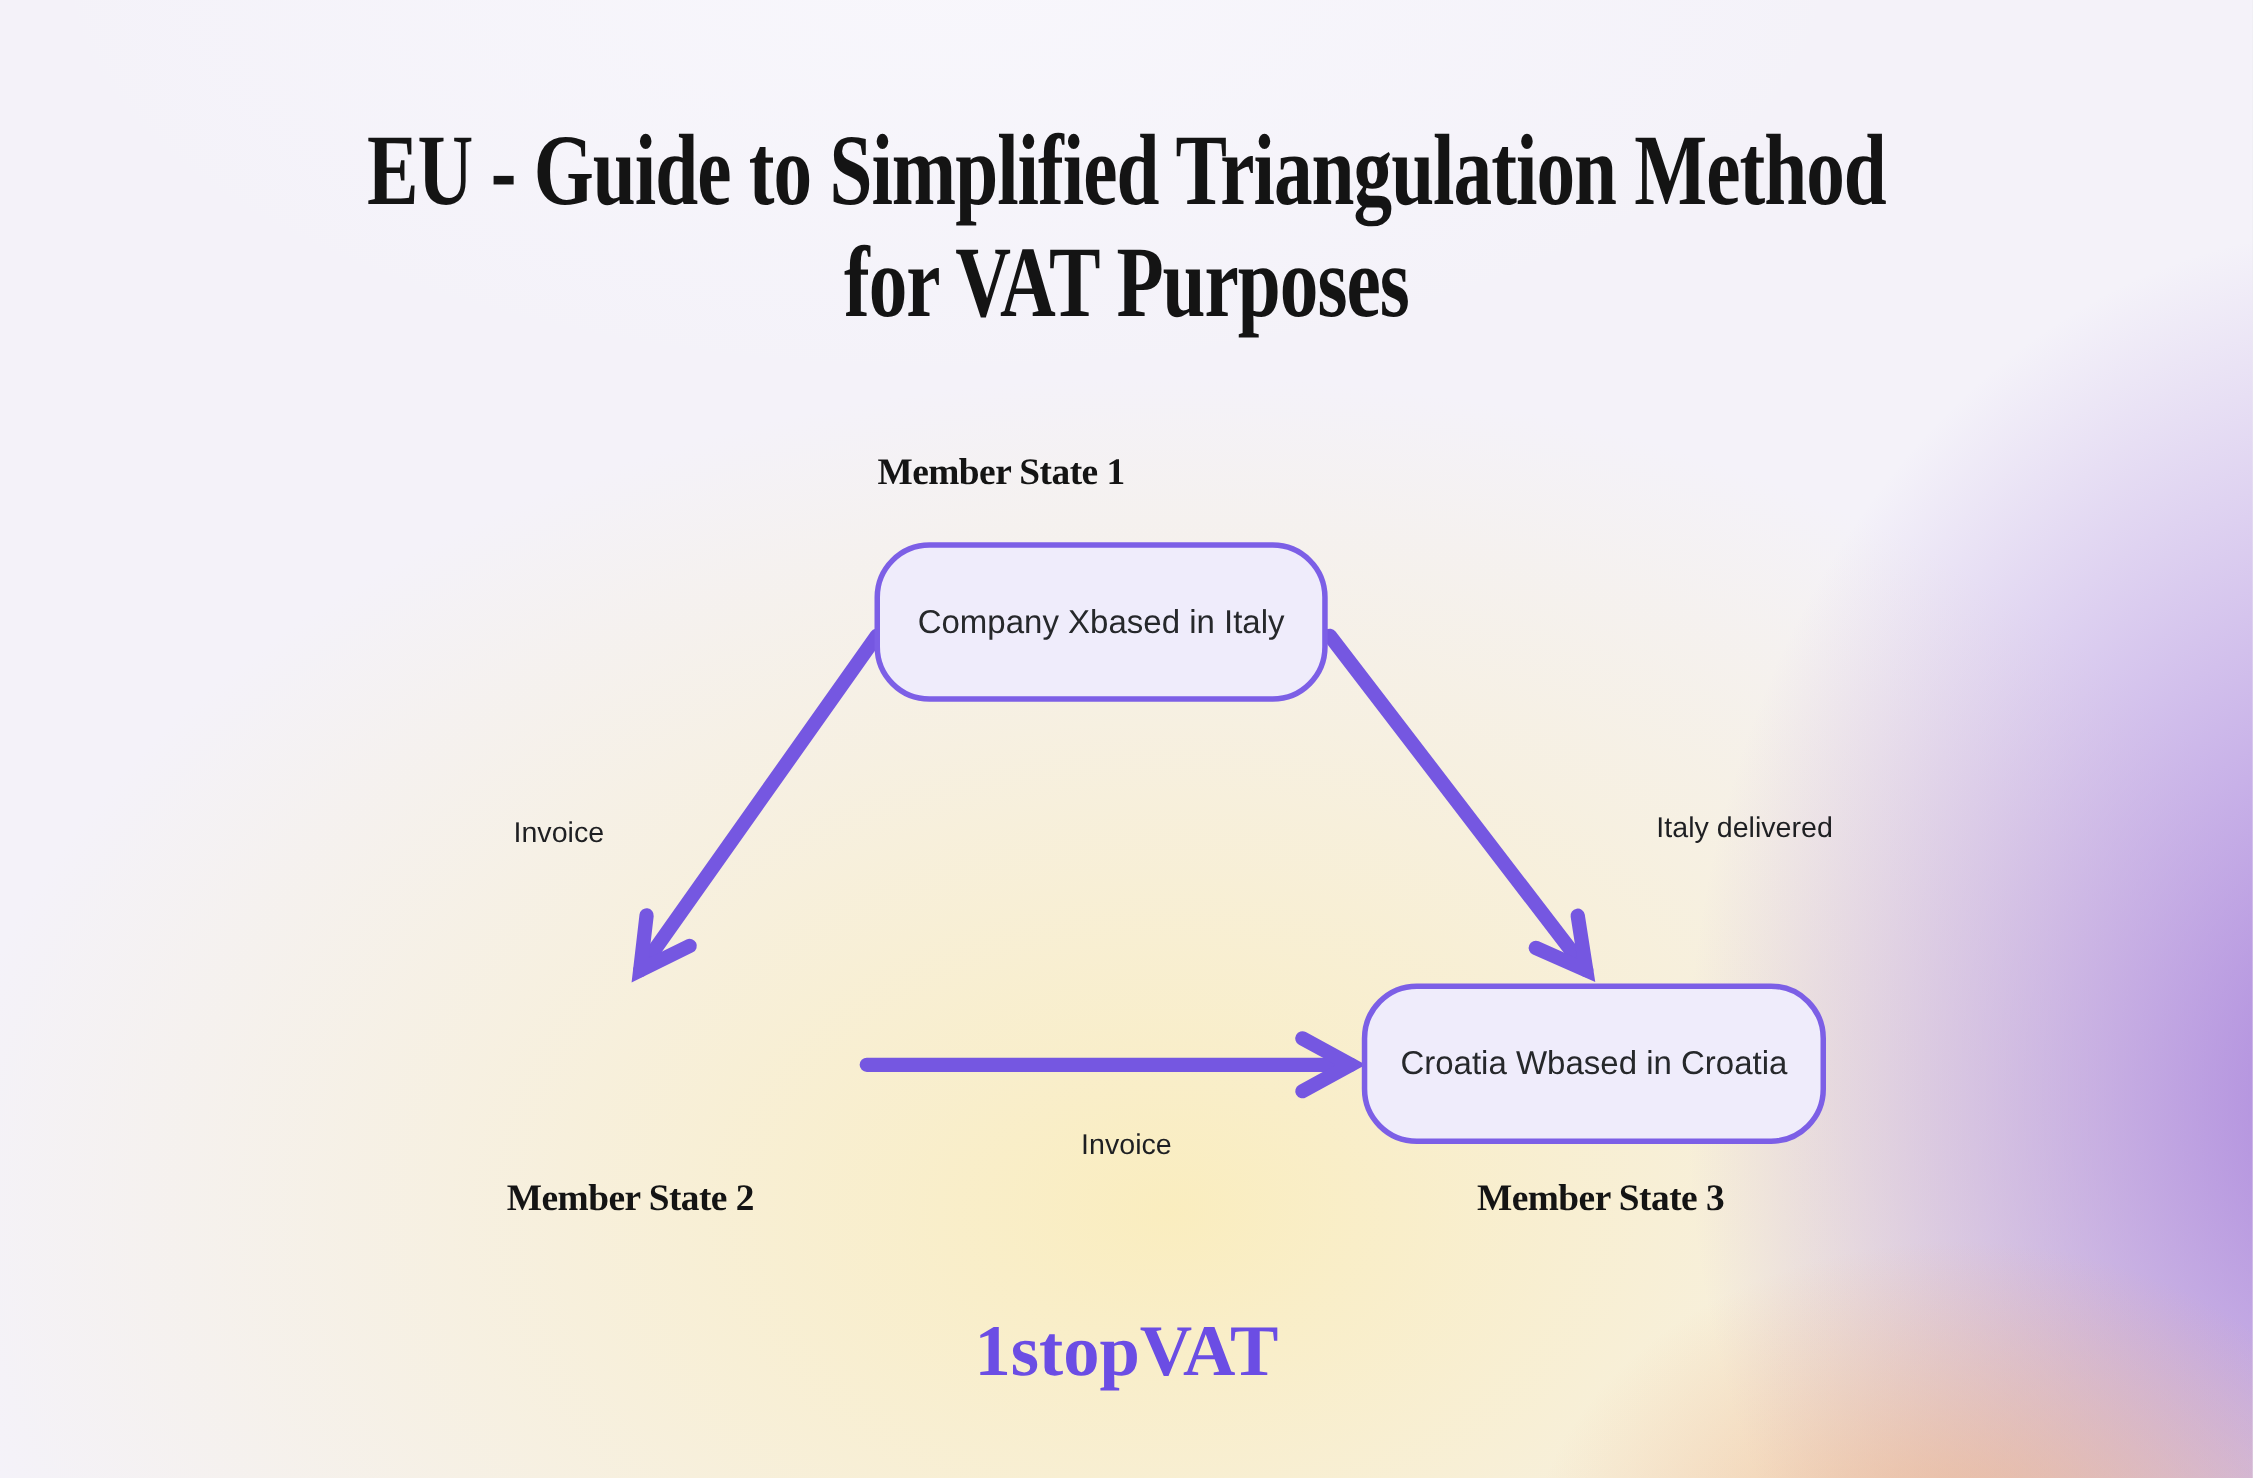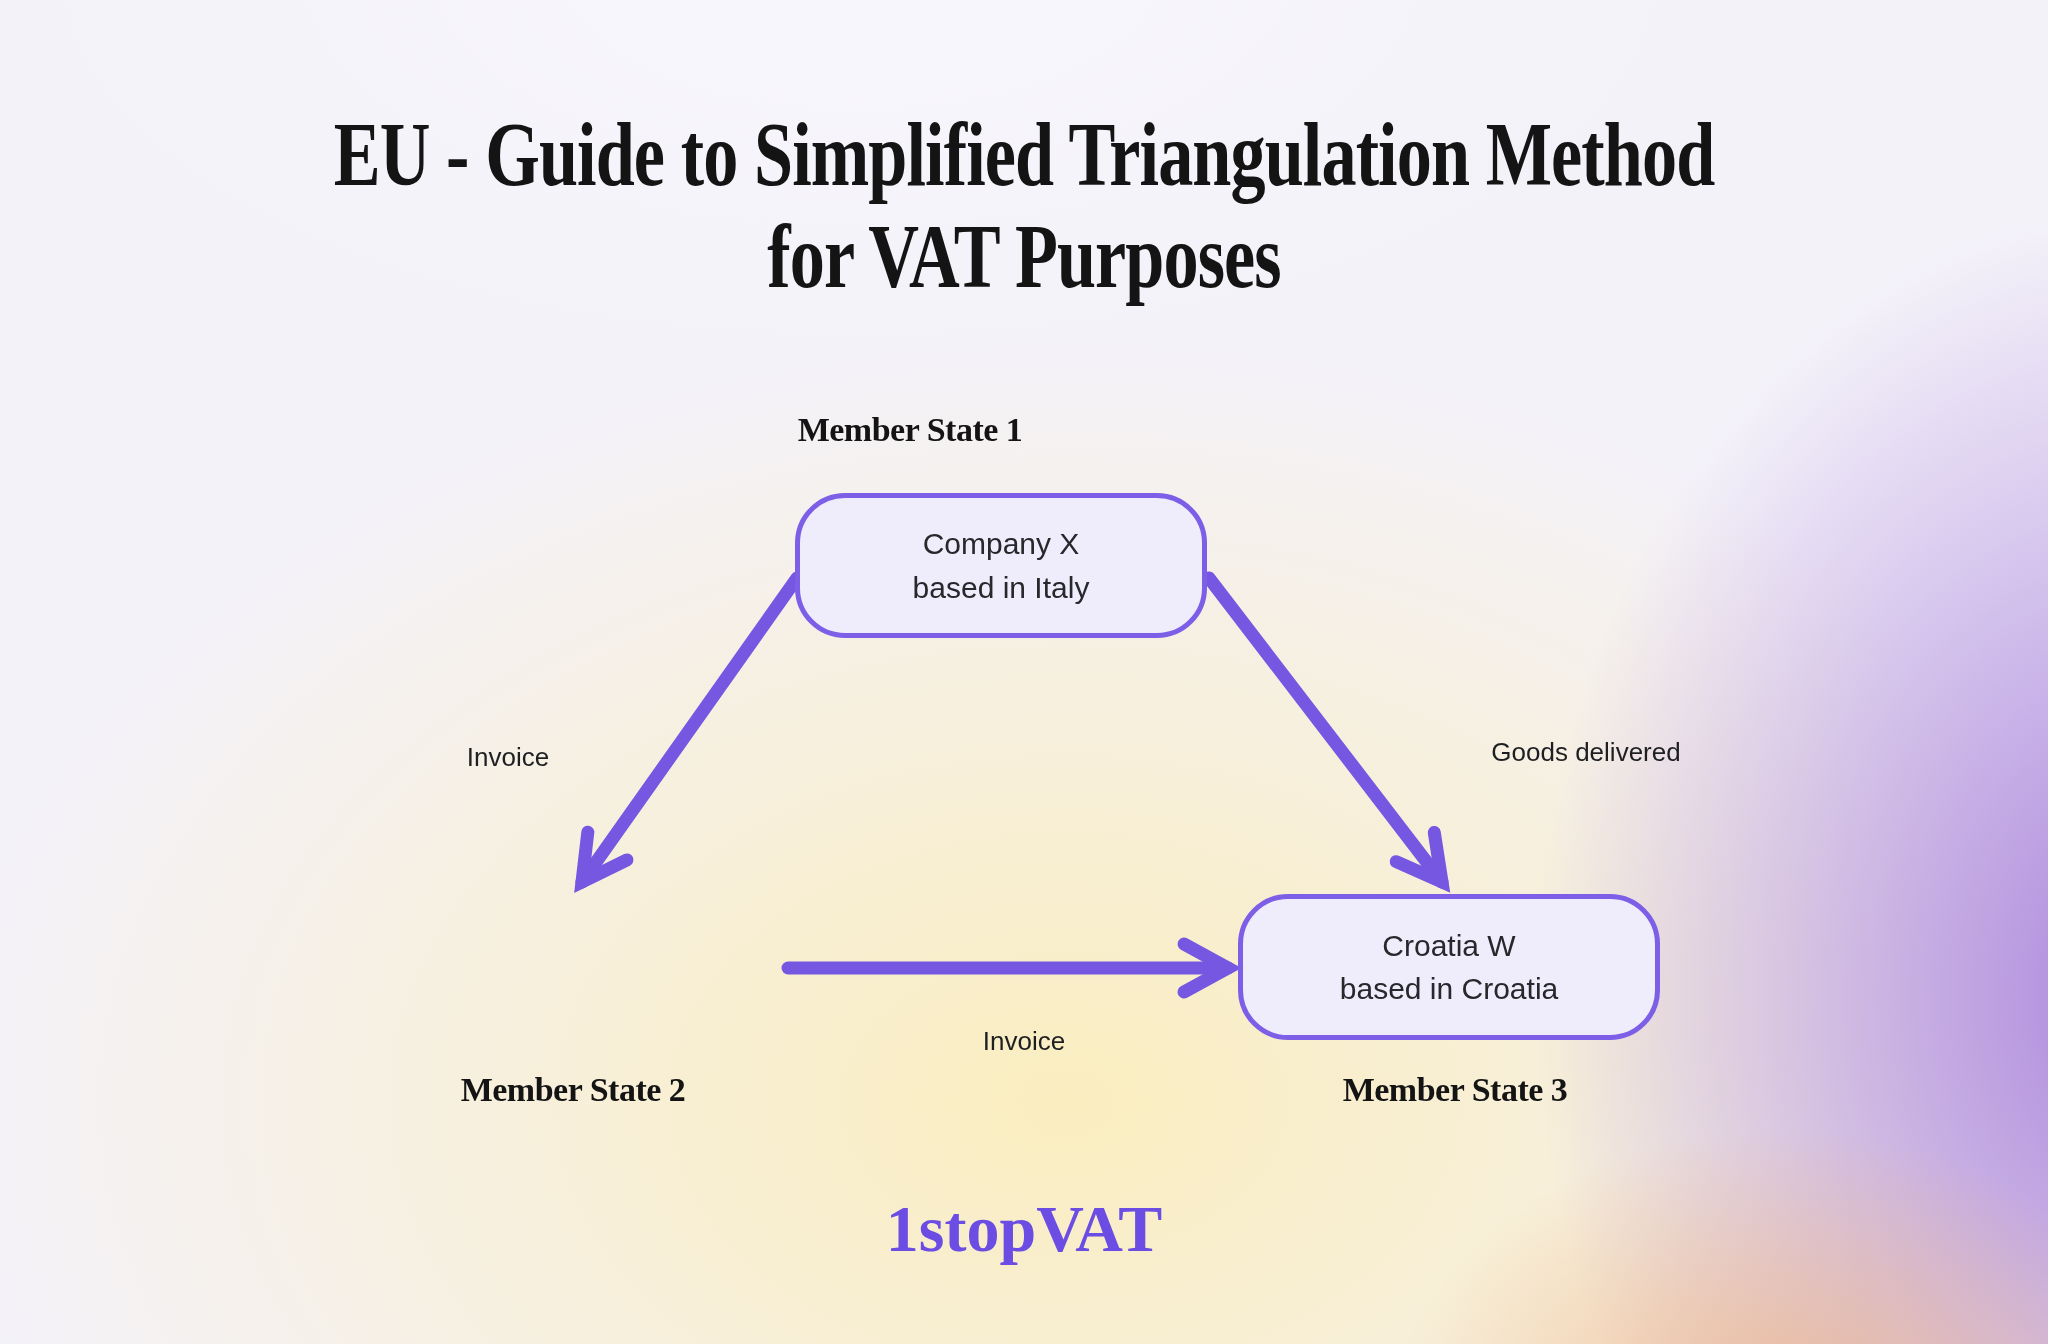--- a/index.html
+++ b/index.html
@@ -30,21 +30,21 @@
     position:absolute;transform:translate(-50%,-50%);
     font-family:"Liberation Serif","DejaVu Serif",serif;
     font-weight:700;font-size:34px;color:#141414;
     white-space:nowrap;letter-spacing:-0.5px;
   }
   .node{
     position:absolute;box-sizing:border-box;
     background:var(--boxfill,#EFECFB);
     border:5px solid var(--boxborder,#7C5FE6);
     border-radius:50px;
-    display:flex;flex-direction:column;justify-content:center;align-items:center;
+    display:flex;justify-content:center;align-items:center;
     font-size:30px;line-height:1.45;color:#26282B;text-align:center;
   }
   .edge-label{
     position:absolute;transform:translate(-50%,-50%);
     font-size:26px;color:#1E1F22;white-space:nowrap;
   }
   .logo{
     position:absolute;transform:translate(-50%,-50%);
     font-family:Liberation Serif, serif;
     font-weight:700;font-size:66px;color:var(--logocolor,#6B4DE4);
@@ -84,19 +84,19 @@
     <div>Croatia W</div>
     <div>based in Croatia</div>
   </div>
 
   <div class="state-label" style="left:573px;top:1090px">Member State 2</div>
 
   <div class="state-label" style="left:1455px;top:1090px">Member State 3</div>
 
   <div class="edge-label" style="left:508px;top:757px">Invoice</div>
 
-  <div class="edge-label" style="left:1586px;top:752px">Goods delivered</div>
+  <div class="edge-label" style="left:1586px;top:752px">Italy delivered</div>
 
   <div class="edge-label" style="left:1024px;top:1041px">Invoice</div>
 
   <div class="logo" style="left:1024px;top:1229px">1stopVAT</div>
 
 </div>
 
 </body></html>

